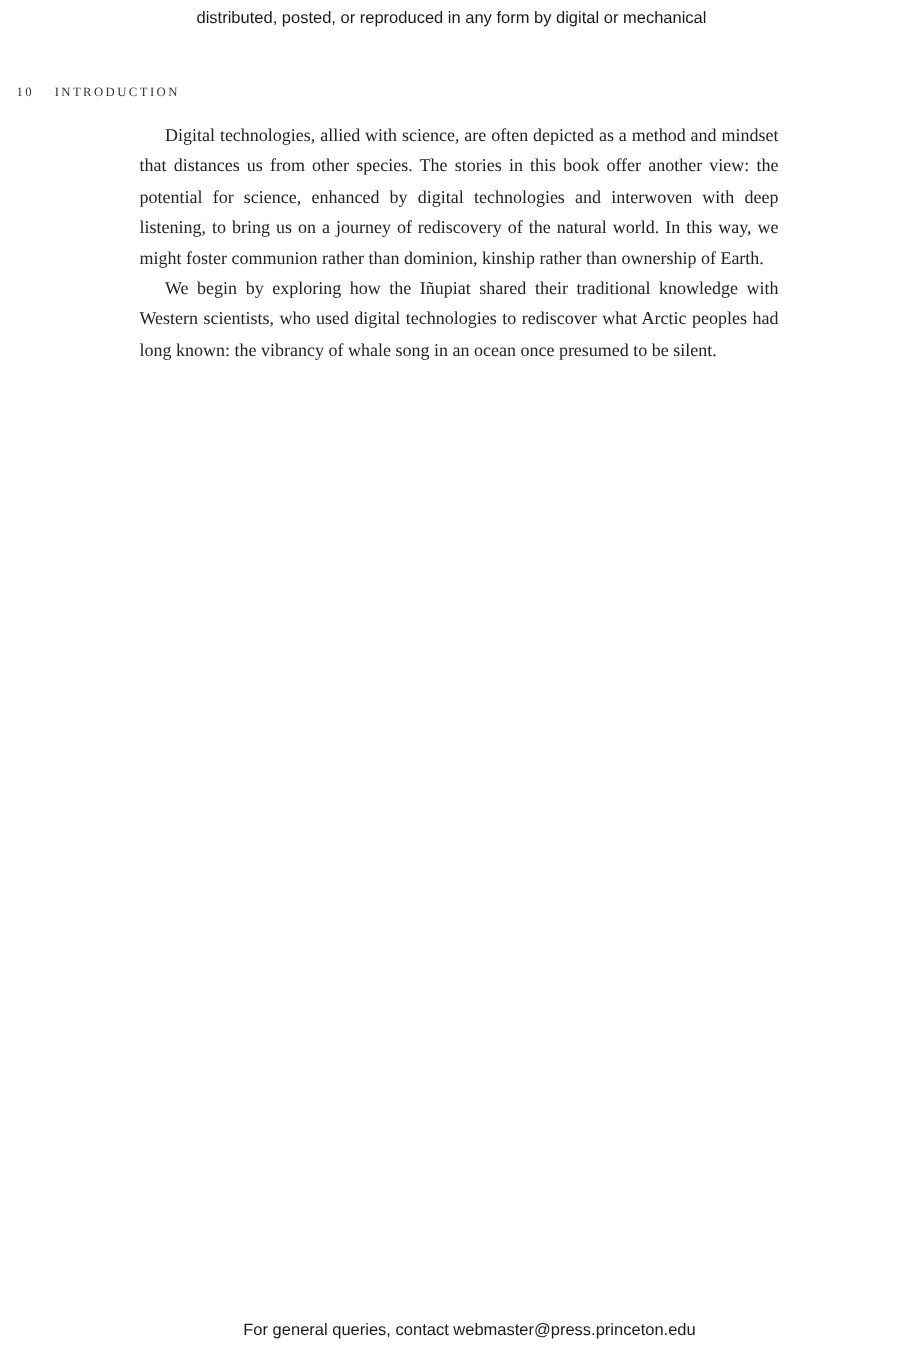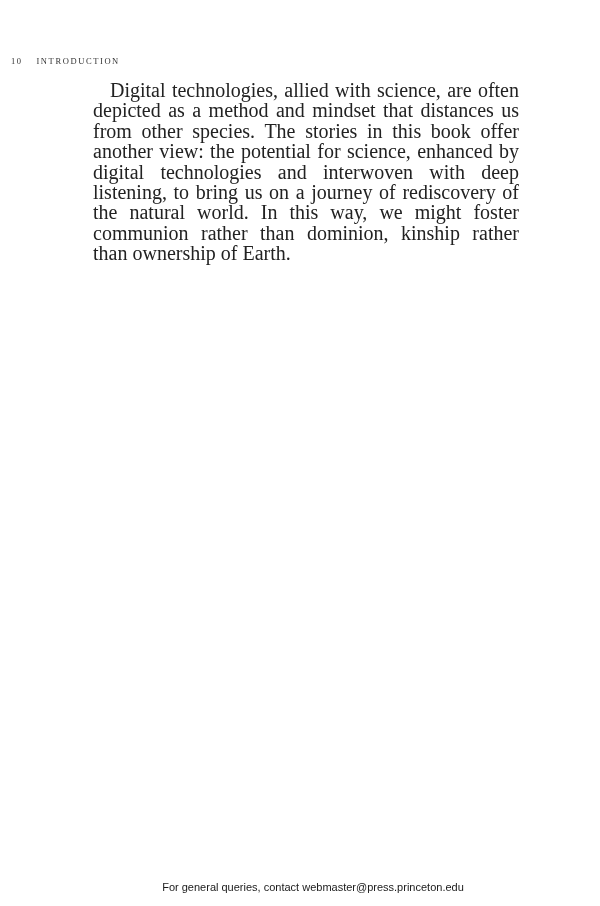--- a/index.html
+++ b/index.html
@@ -10,37 +10,39 @@
     color: #1a1a1a;
   }
   .running-head {
     position: absolute; left: 11px; top: 56px; width: 600px; text-align: left;
     font-family: "Liberation Serif", serif; font-size: 8.5px; letter-spacing: 1.6px;
     color: #333;
   }
   .running-head .pg { margin-right: 10px; }
   .body-text {
     position: absolute; left: 93px; top: 80px; width: 426px;
-    font-family: "Liberation Serif", serif; font-size: 20px; line-height: 20.4px;
+    font-family: "Liberation Serif", serif; font-size: 12px; line-height: 20.4px;
     color: #222; text-align: justify;
   }
   .body-text p { margin: 0; text-indent: 17px; }
   .footer {
     position: absolute; left: 0; top: 881px; width: 600px; text-align: center;
     font-family: "Liberation Sans", sans-serif; font-size: 11px; color: #1a1a1a; padding-left: 13px;
   }
 </style>
 </head>
 <body>
 
 <div class="copyright">
+  <div>distributed, posted, or reproduced in any form by digital or mechanical</div>
 </div>
 
 <div class="running-head">
   <span class="pg">10</span>
   <span>INTRODUCTION</span>
 </div>
 
 <div class="body-text">
   <p>Digital technologies, allied with science, are often depicted as a method and mindset that distances us from other species. The stories in this book offer another view: the potential for science, enhanced by digital technologies and interwoven with deep listening, to bring us on a journey of rediscovery of the natural world. In this way, we might foster communion rather than dominion, kinship rather than ownership of Earth.</p>
+  <p>We begin by exploring how the Iñupiat shared their traditional knowledge with Western scientists, who used digital technologies to rediscover what Arctic peoples had long known: the vibrancy of whale song in an ocean once presumed to be silent.</p>
 </div>
 
 <div class="footer">For general queries, contact webmaster@press.princeton.edu</div>
 
 </body></html>

